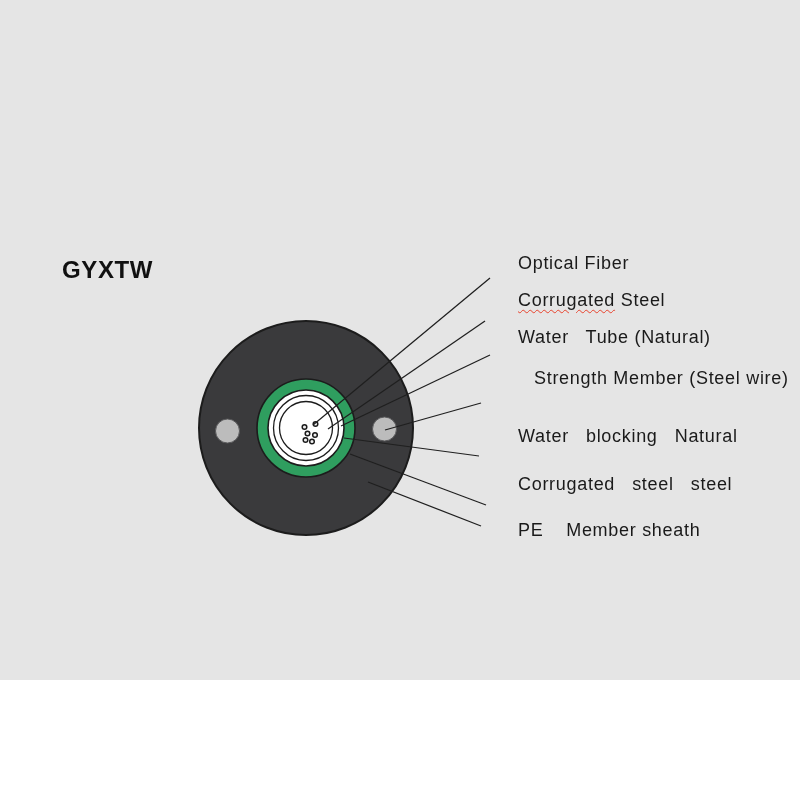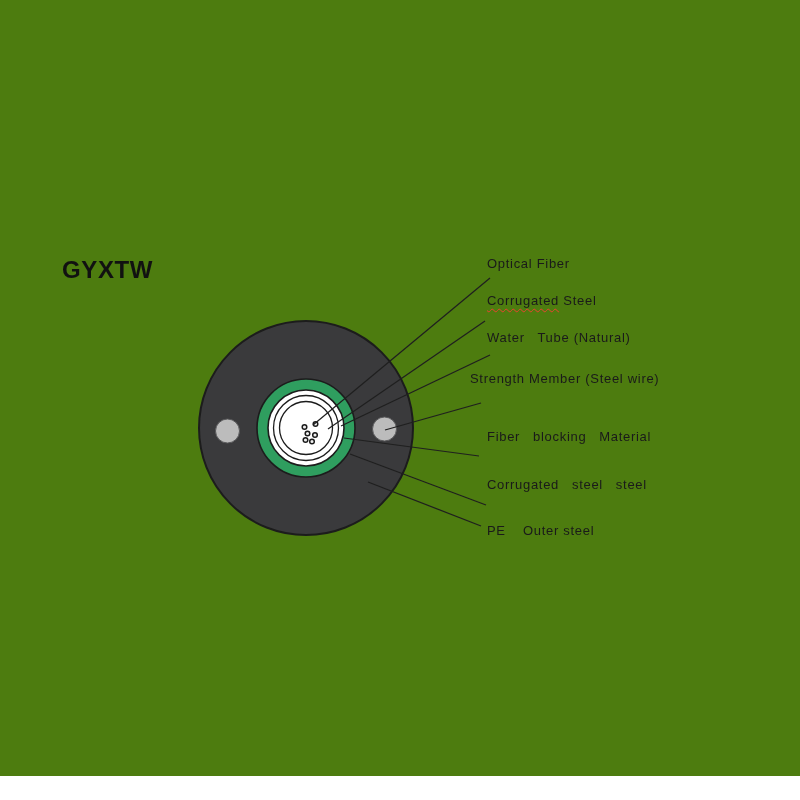--- a/index.html
+++ b/index.html
@@ -3,22 +3,22 @@
 <meta charset="utf-8">
 <style>
   html, body {
     margin: 0;
     padding: 0;
     background: #ffffff;
   }
   .stage {
     position: relative;
     width: 800px;
-    height: 776px;
-    background: #4d7c0f;
+    height: 680px;
+    background: #e5e5e5;
     overflow: hidden;
     font-family: "Liberation Sans", "DejaVu Sans", sans-serif;
   }
   .title {
     position: absolute;
     left: 62px;
     top: 256px;
     font-size: 24px;
     font-weight: bold;
     letter-spacing: 0.6px;
@@ -27,25 +27,26 @@
   }
   #diagram {
     position: absolute;
     left: 0;
     top: 0;
     width: 800px;
     height: 800px;
   }
   .cable-label {
     position: absolute;
-    font-size: 13px;
+    font-size: 18px;
     letter-spacing: 0.7px;
     color: #1a1a1a;
     line-height: 19px;
     white-space: pre;
+    margin-left: 31px;
   }
   .squiggle {
     text-decoration-line: underline;
     text-decoration-style: wavy;
     text-decoration-color: #e8432e;
     text-decoration-thickness: 1px;
     text-underline-offset: 3px;
   }
 </style>
 </head>
@@ -72,18 +73,18 @@
       <line x1="341" y1="426" x2="490" y2="355" stroke="#1f1f1f" stroke-width="1.25"></line>
       <line x1="385" y1="430" x2="481" y2="403" stroke="#1f1f1f" stroke-width="1.25"></line>
       <line x1="344" y1="438" x2="479" y2="456" stroke="#1f1f1f" stroke-width="1.25"></line>
       <line x1="350" y1="454" x2="486" y2="505" stroke="#1f1f1f" stroke-width="1.25"></line>
       <line x1="368" y1="482" x2="481" y2="526" stroke="#1f1f1f" stroke-width="1.25"></line>
     </svg>
   <div id="labels">
       <div class="cable-label" style="left: 487px; top: 254px;"><span>Optical Fiber</span></div>
       <div class="cable-label" style="left: 487px; top: 291px;"><span class="squiggle">Corrugated</span><span> Steel</span></div>
       <div class="cable-label" style="left: 487px; top: 328px;"><span>Water   Tube (Natural)</span></div>
-      <div class="cable-label" style="left: 470px; top: 369px;"><span>Strength Member (Steel wire)</span></div>
-      <div class="cable-label" style="left: 487px; top: 427px;"><span>Fiber   blocking   Material</span></div>
+      <div class="cable-label" style="left: 503px; top: 369px;"><span>Strength Member (Steel wire)</span></div>
+      <div class="cable-label" style="left: 487px; top: 427px;"><span>Water   blocking   Natural</span></div>
       <div class="cable-label" style="left: 487px; top: 475px;"><span>Corrugated   steel   steel</span></div>
-      <div class="cable-label" style="left: 487px; top: 521px;"><span>PE    Outer steel</span></div>
+      <div class="cable-label" style="left: 487px; top: 521px;"><span>PE    Member sheath</span></div>
     </div>
 </div>
 
 </body></html>

